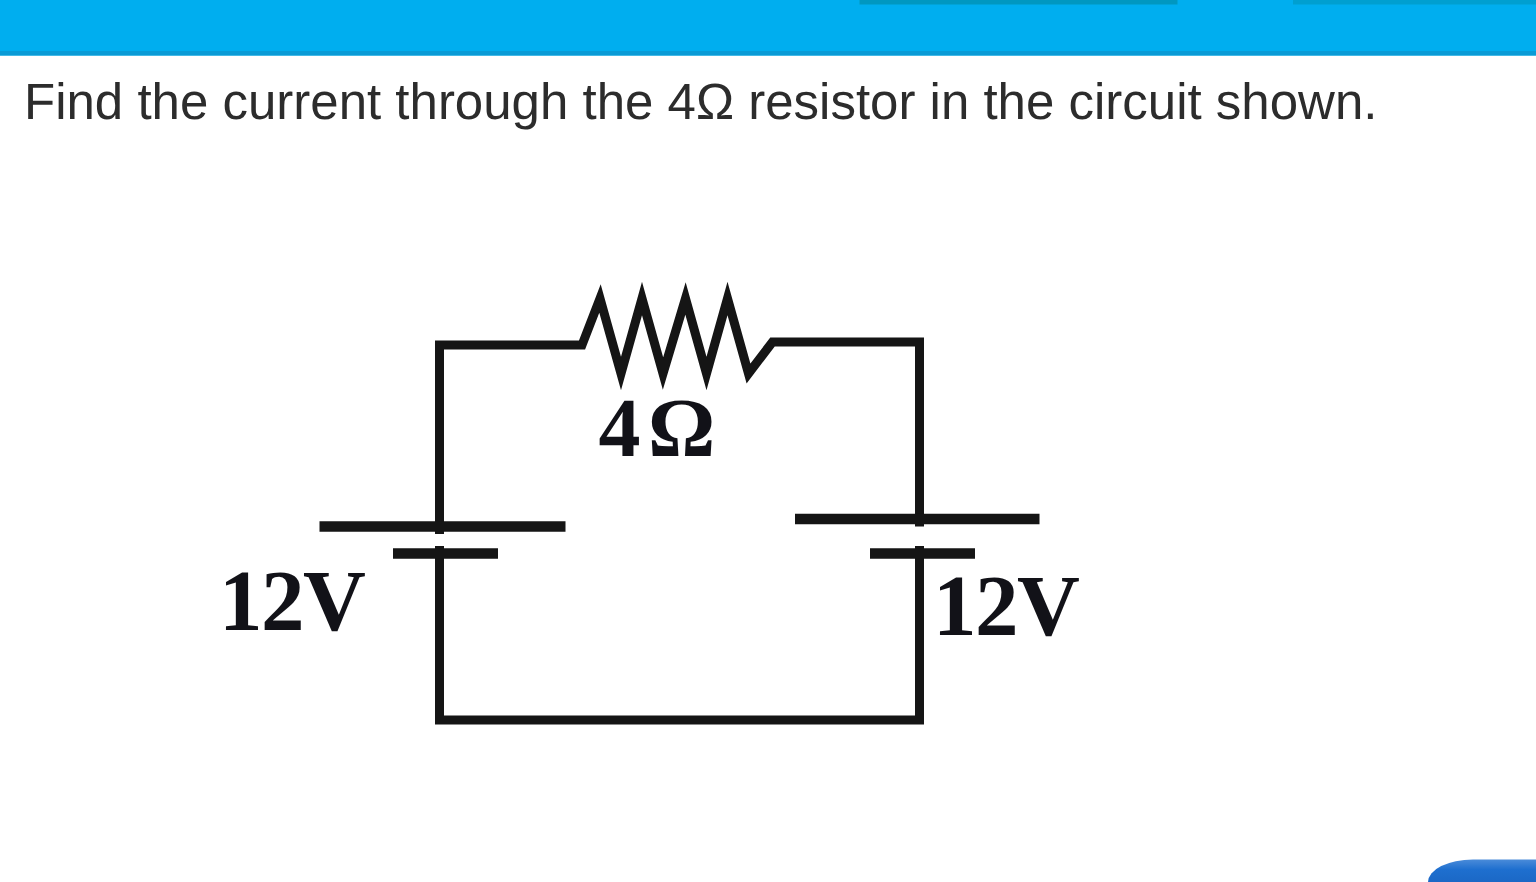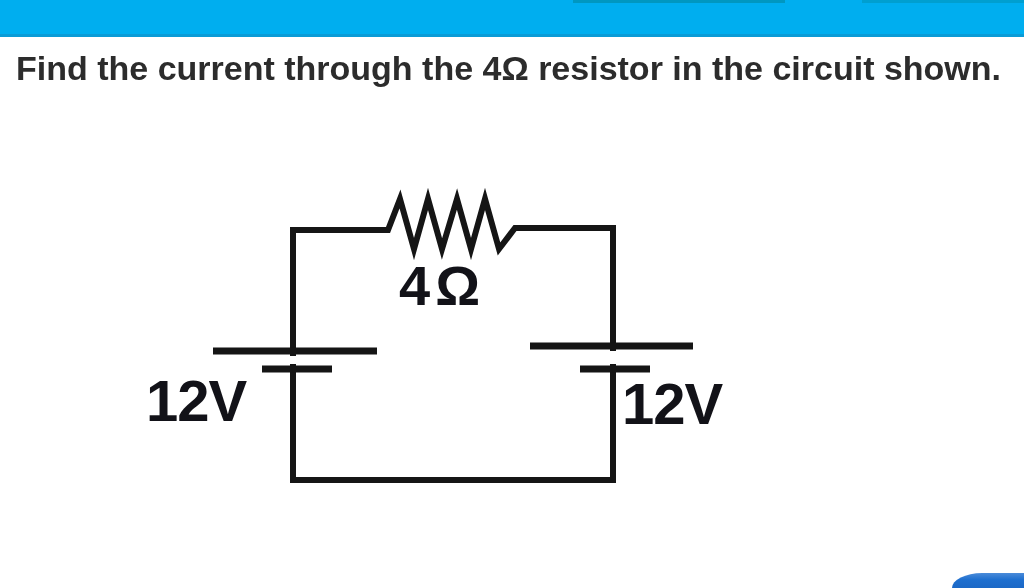--- a/index.html
+++ b/index.html
@@ -22,30 +22,29 @@
   }
   .top-smudge-2{
     position:absolute;left:862px;top:0;width:162px;height:3px;
     background:rgba(0,125,135,0.30);
   }
   
   .question{
     position:absolute;left:16px;top:40px;width:985px;
     font-size:34px;line-height:57px;color:#2c2c2c;
     letter-spacing:0px;
-    font-weight:bold;
   }
   
   .circuit-svg{
     position:absolute;left:0;top:0;width:1024px;height:588px;
   }
   
   .circ-label{
     position:absolute;color:#121218;font-weight:600;
-    font-family:Liberation Sans, sans-serif;white-space:nowrap;
+    font-family:Liberation Serif, serif;white-space:nowrap;
     line-height:1;
   }
   .label-resistor{left:399px;top:258px;font-size:56px;letter-spacing:5px;}
   .label-batt-left{left:146px;top:372px;font-size:58px;letter-spacing:-1px;}
   .label-batt-right{left:622px;top:375px;font-size:58px;letter-spacing:-1px;}
   
   .corner-button{
     position:absolute;right:0;bottom:0;width:72px;height:15px;
     background:linear-gradient(#4a8bd9 0%, #1e6fcf 45%, #1b68c6 100%);
     border-top-left-radius:30px 15px;

